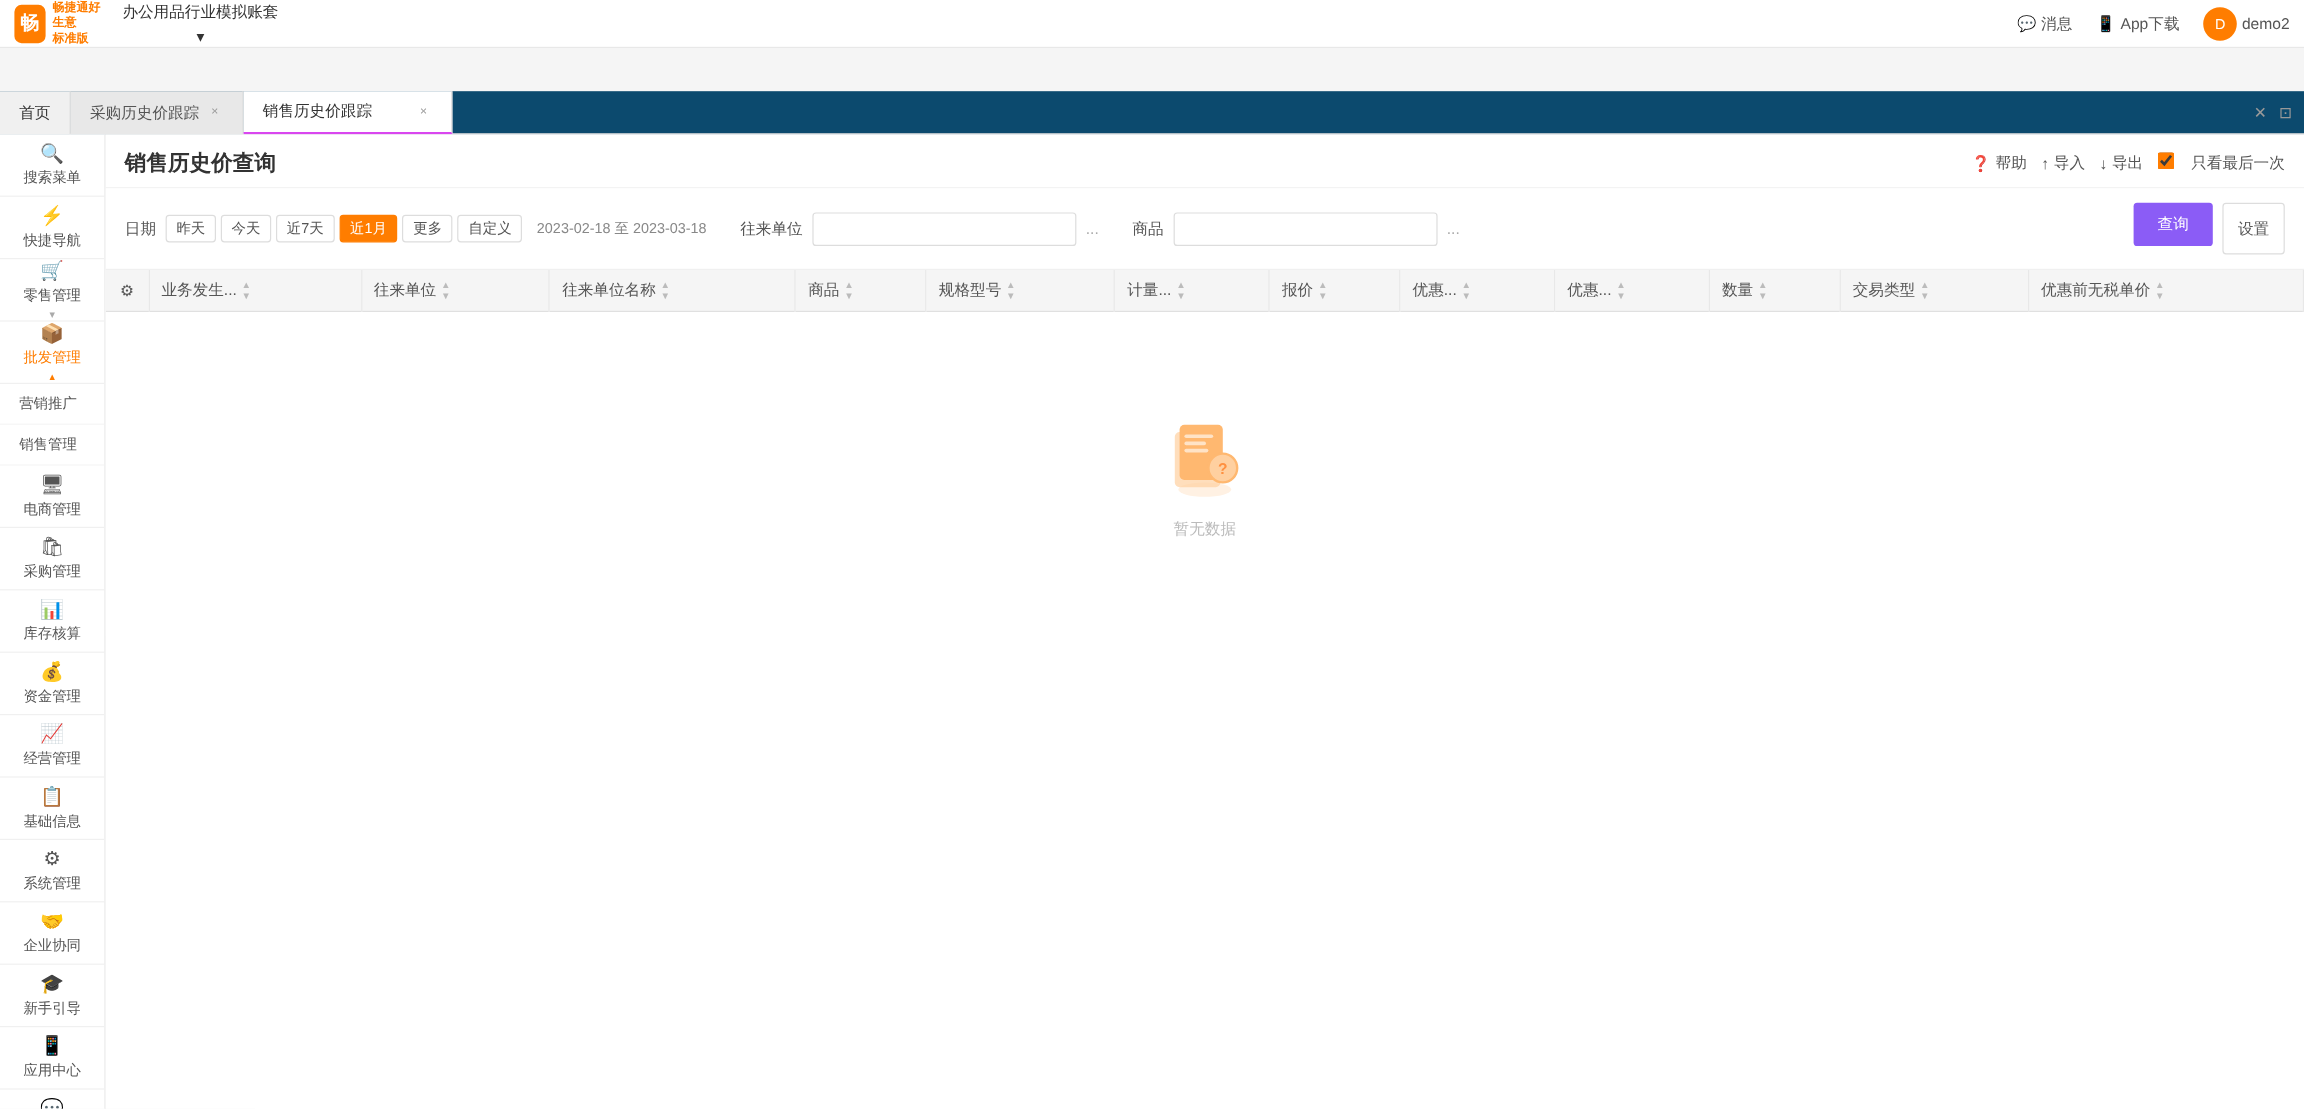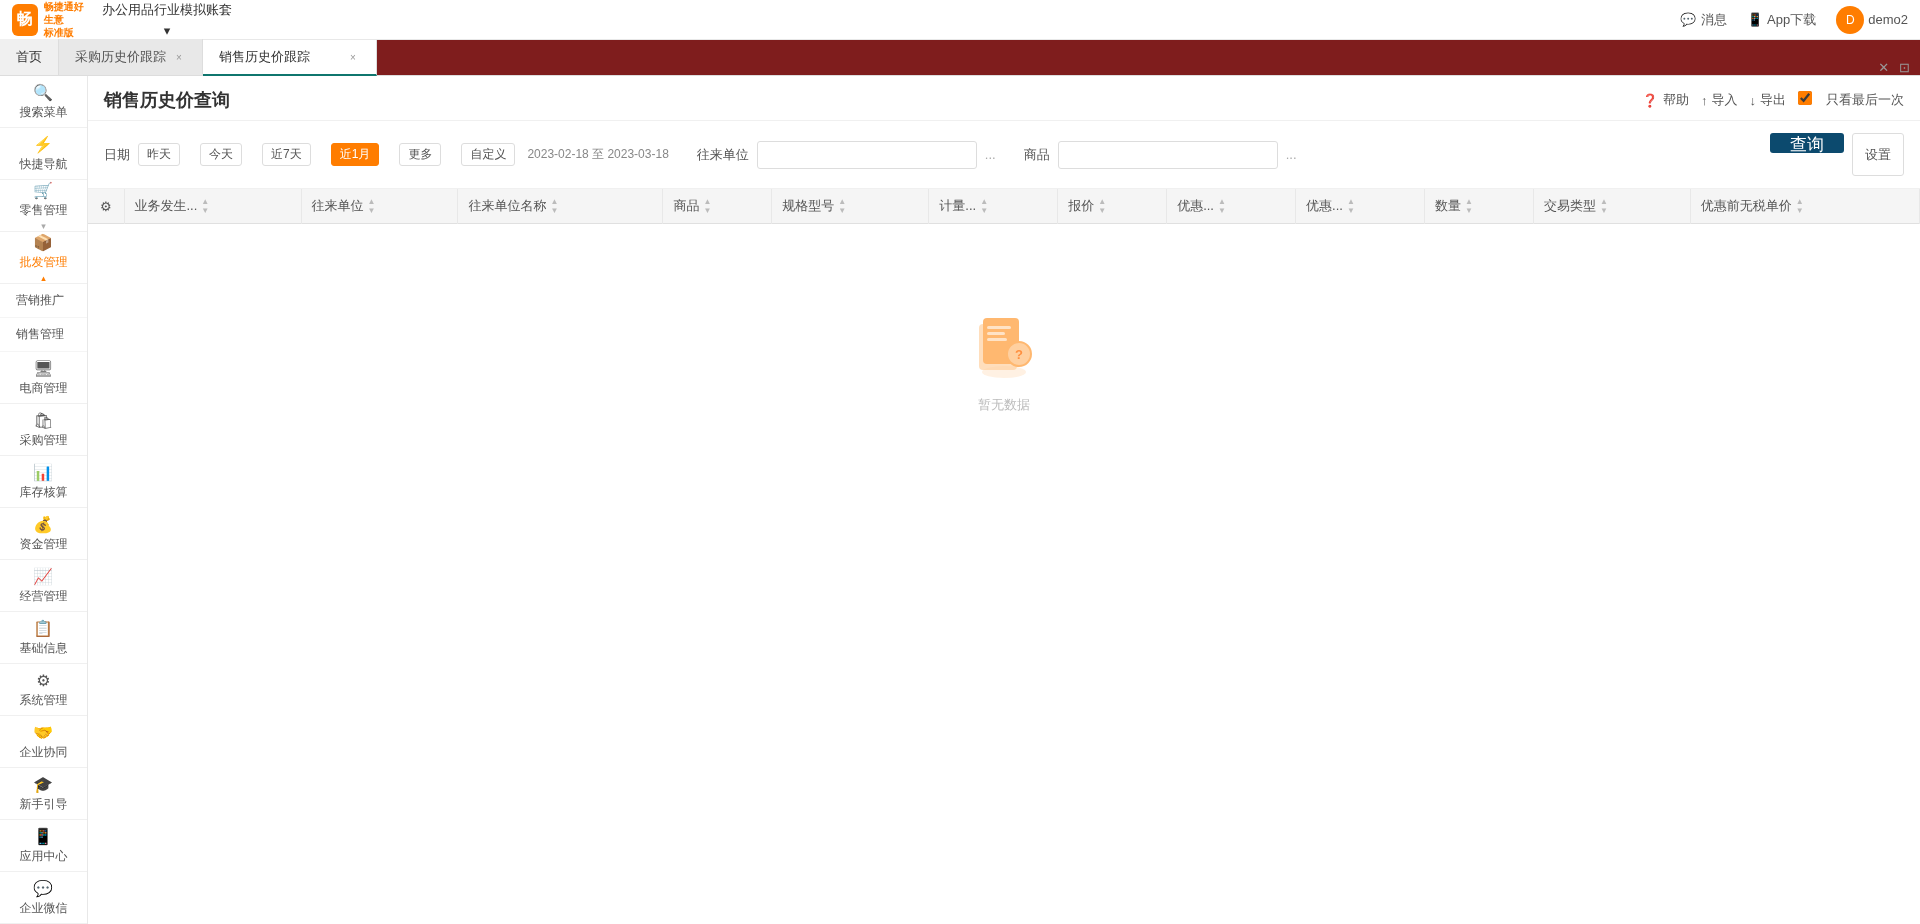--- a/index.html
+++ b/index.html
@@ -74,24 +74,25 @@
       display: flex;
       align-items: center;
       justify-content: center;
       color: white;
       font-size: 12px;
     }
 
     
     .tab-bar {
       height: 36px;
-      background: #7f1d1d;
-      display: flex;
-      align-items: flex-end;
+      background: #0c4a6e;
+      display: flex;
+      align-items: center;
       border-bottom: 1px solid #ddd;
+      margin-top: 36px;
     }
     .tab {
       height: 36px;
       padding: 0 16px;
       display: flex;
       align-items: center;
       gap: 6px;
       cursor: pointer;
       font-size: 13px;
       color: #555;
@@ -99,21 +100,21 @@
       background: #e8e8e8;
       white-space: nowrap;
     }
     .tab.home {
       background: #f0f0f0;
       color: #333;
     }
     .tab.active {
       background: #fff;
       color: #333;
-      border-bottom: 2px solid #0f766e;
+      border-bottom: 2px solid #d946ef;
       margin-bottom: -1px;
       gap: 36px;
     }
     .tab .close-btn {
       width: 14px;
       height: 14px;
       display: flex;
       align-items: center;
       justify-content: center;
       border-radius: 50%;
@@ -225,21 +226,21 @@
       background: #fff;
     }
     .filter-label {
       font-size: 13px;
       color: #555;
       white-space: nowrap;
     }
     .date-buttons {
       display: flex;
       align-items: center;
-      gap: 20px;
+      gap: 4px;
     }
     .date-btn {
       padding: 2px 8px;
       font-size: 12px;
       border: 1px solid #ddd;
       border-radius: 3px;
       cursor: pointer;
       background: #fff;
       color: #555;
     }
@@ -272,27 +273,27 @@
       color: #aaa;
       font-size: 13px;
       cursor: pointer;
     }
     .filter-actions {
       margin-left: auto;
       display: flex;
       gap: 8px;
     }
     .btn-query {
-      height: 20px;
+      height: 36px;
       padding: 0 20px;
-      background: #0c4a6e;
+      background: #8b5cf6;
       color: #fff;
       border: none;
       border-radius: 3px;
-      font-size: 17px;
+      font-size: 13px;
       cursor: pointer;
     }
     .btn-settings {
       height: 43px;
       padding: 0 12px;
       background: #fff;
       color: #555;
       border: 1px solid #ddd;
       border-radius: 3px;
       font-size: 13px;

